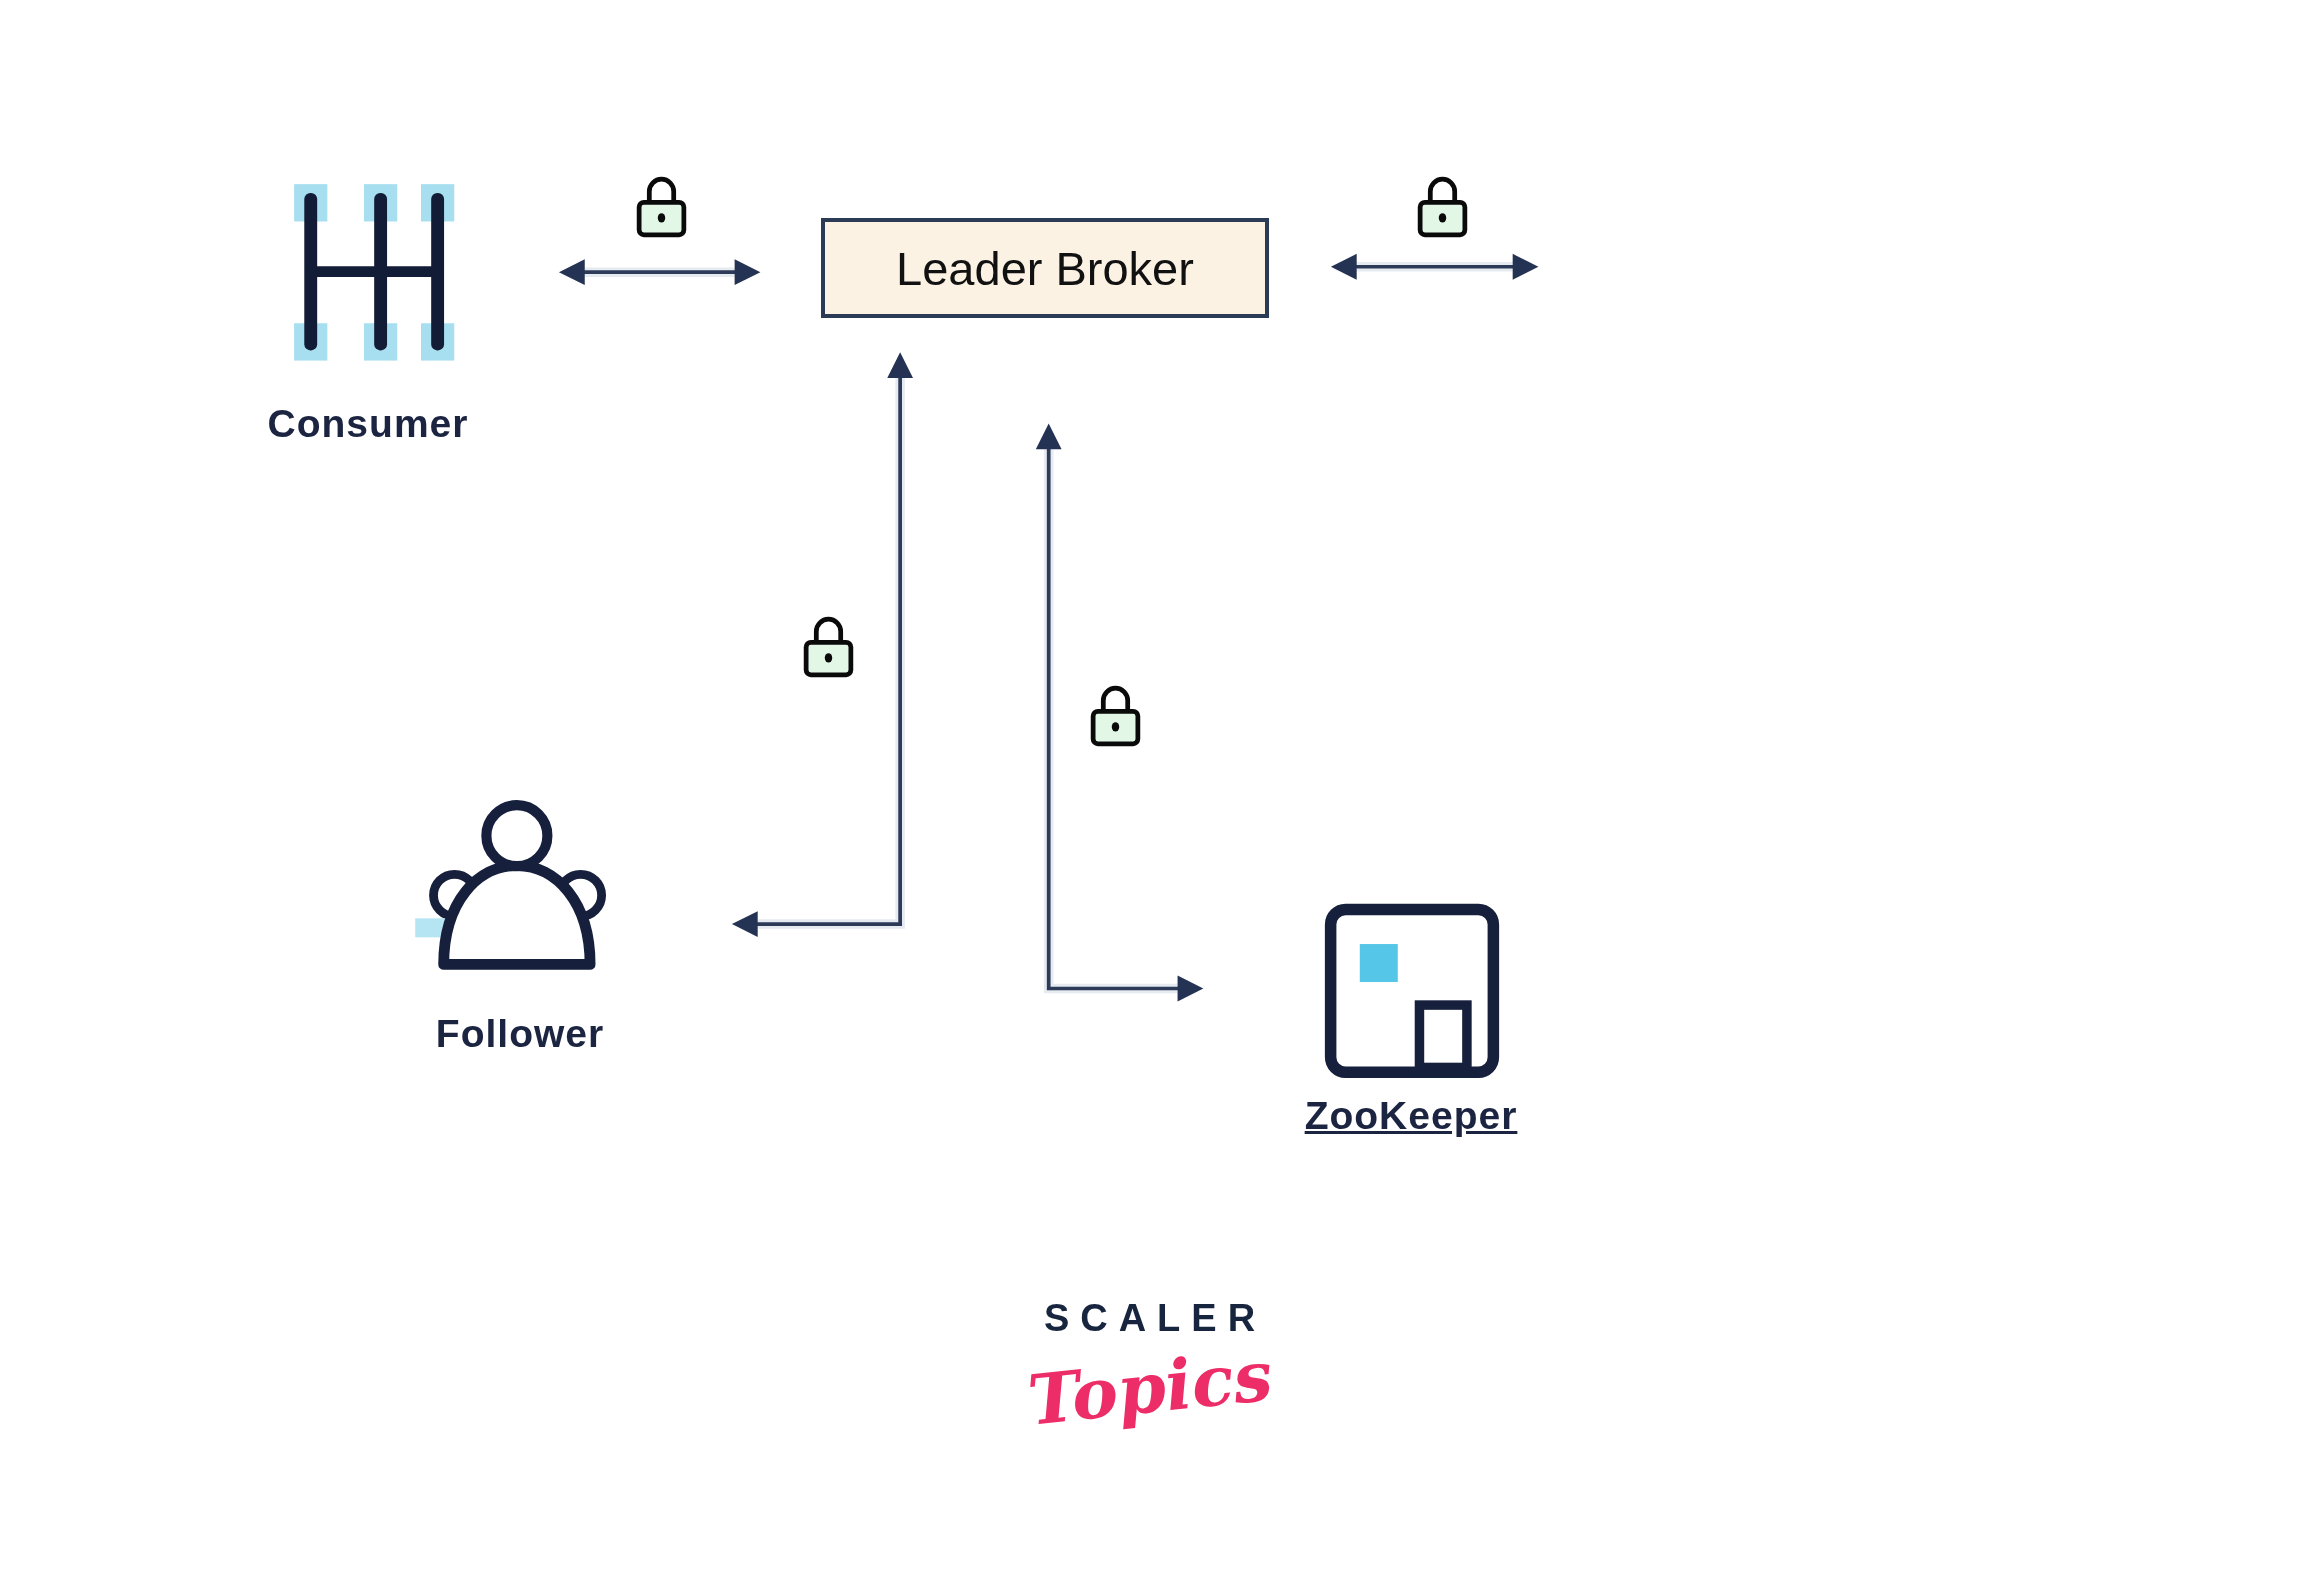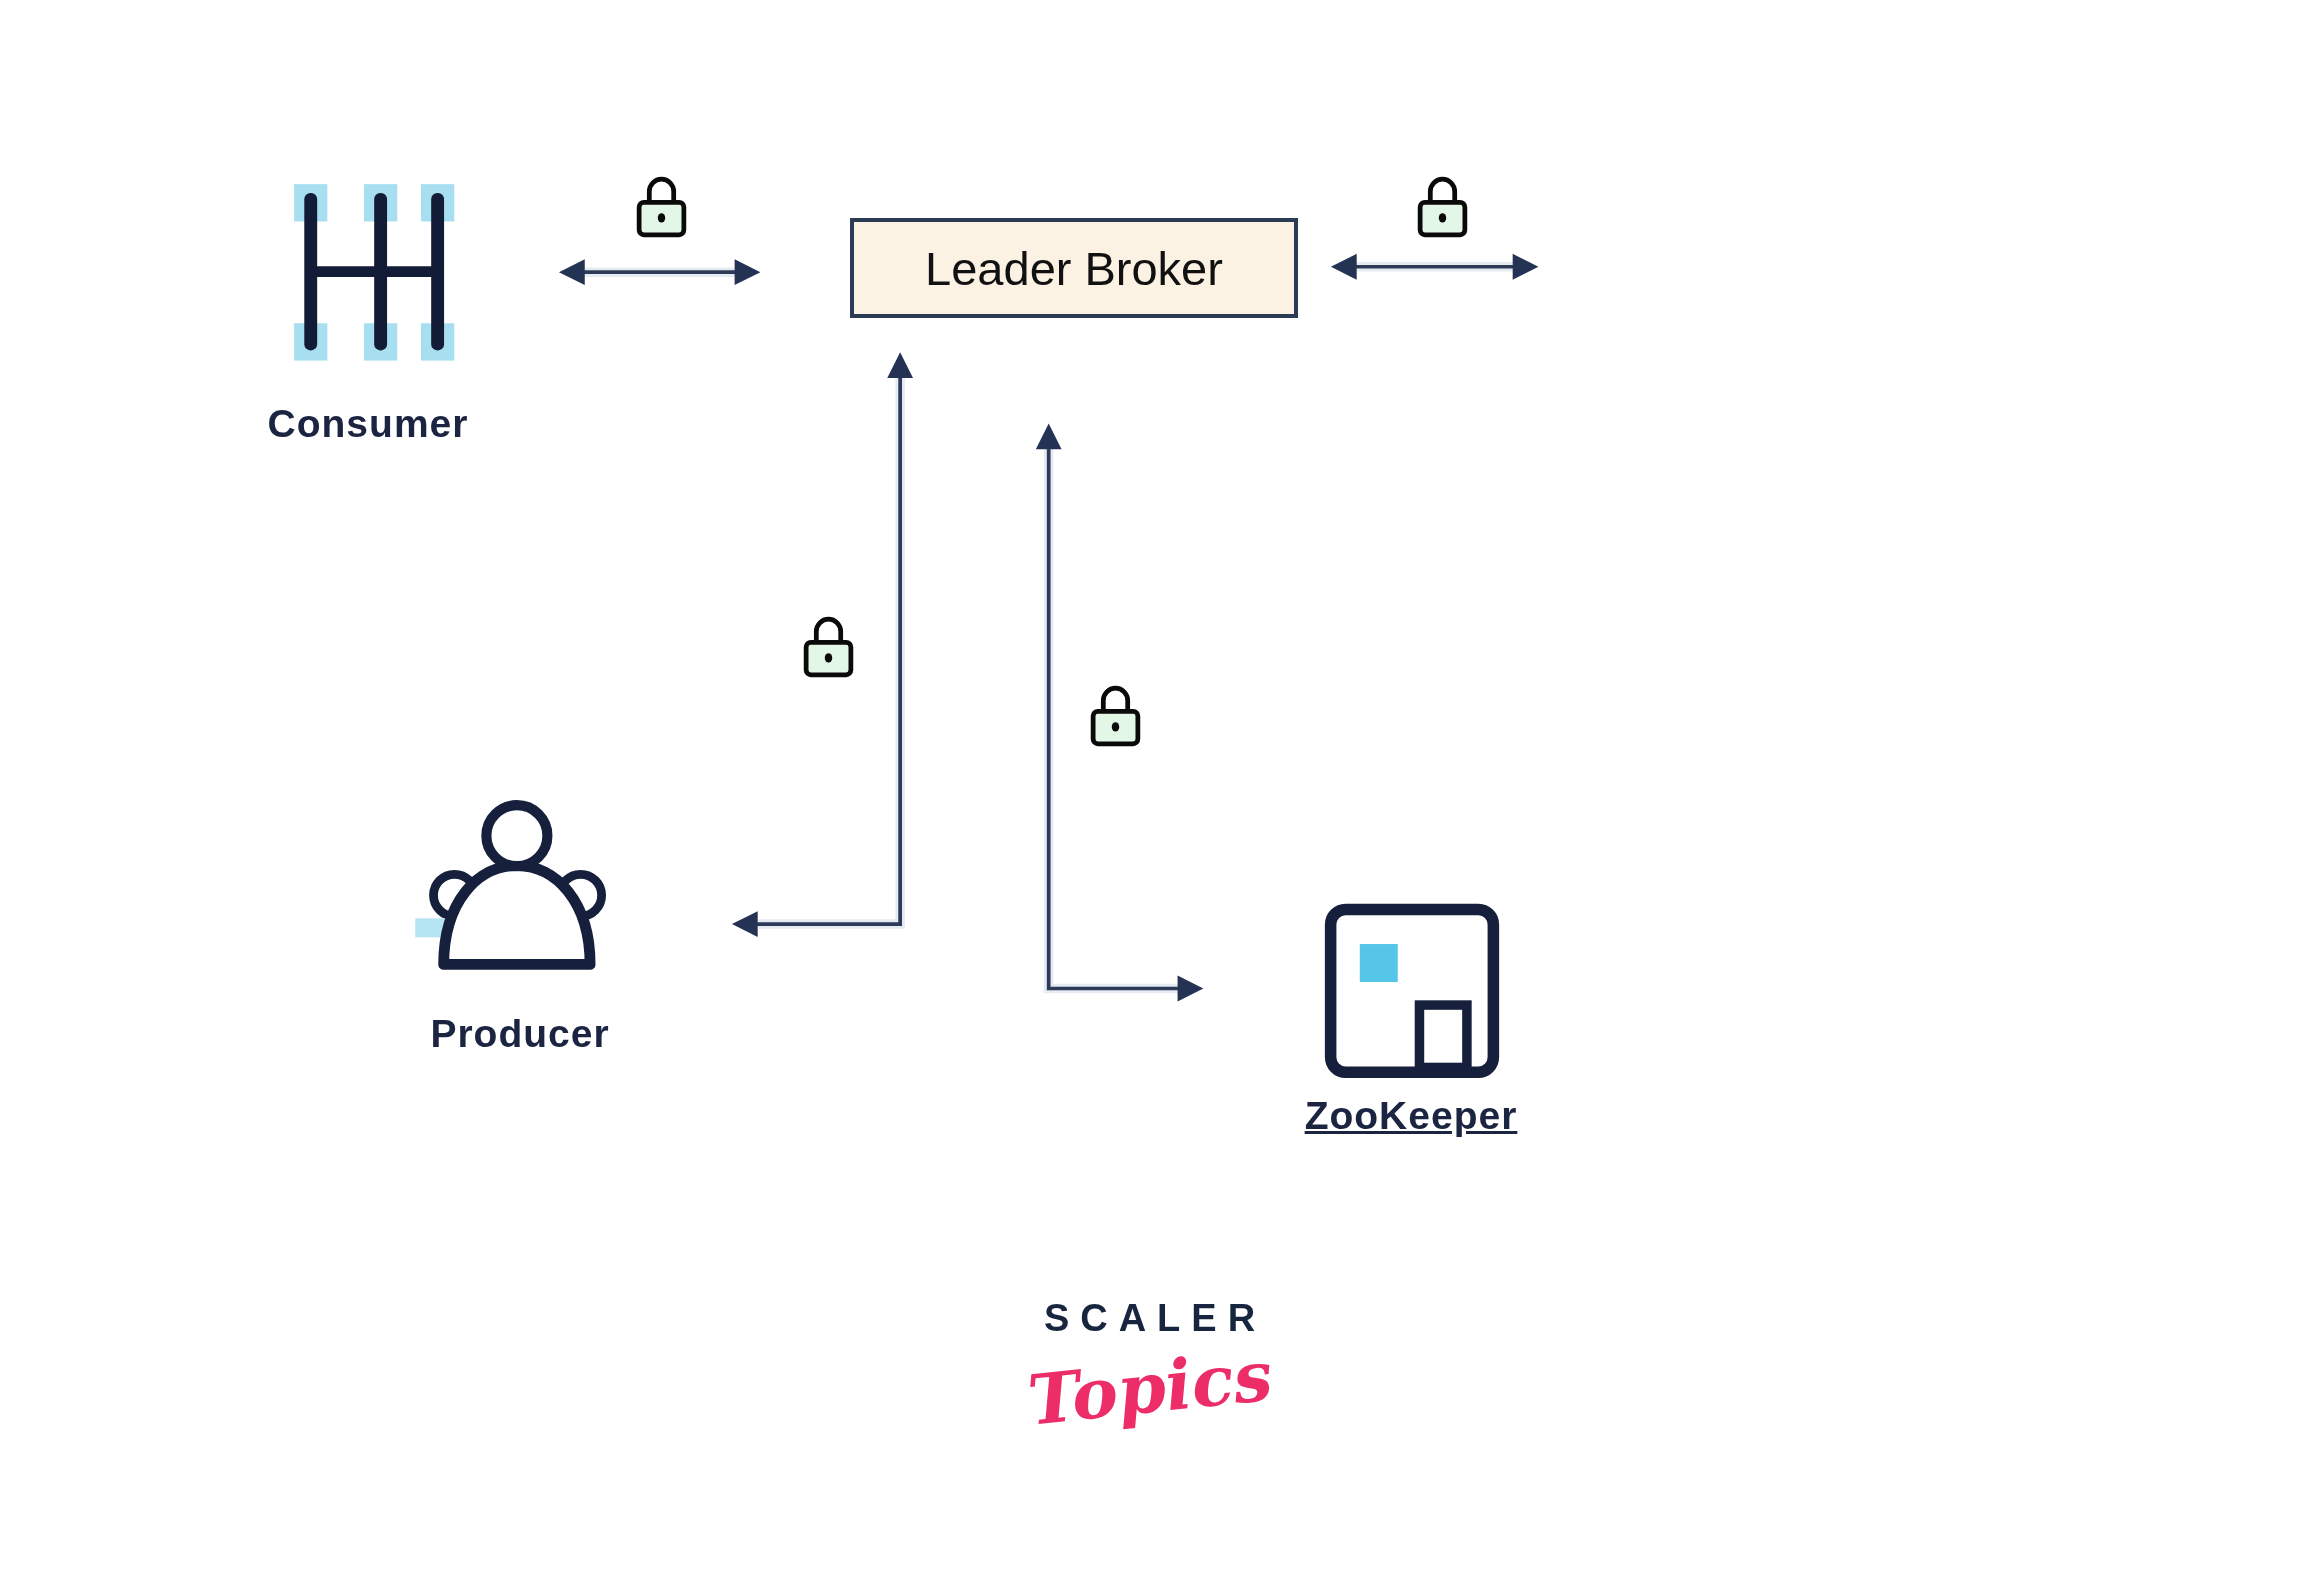--- a/index.html
+++ b/index.html
@@ -7,21 +7,20 @@
     position:relative; width:2307px; height:1589px; background:#ffffff;
     font-family:"Liberation Sans", sans-serif; overflow:hidden;
   }
   .abs { position:absolute; }
   
   .broker-box {
     position:absolute; width:448px; height:100px;
     background:#fcf2e3; border:4.1px solid #2b3a55;
     display:flex; align-items:center; justify-content:center;
     box-sizing:border-box;
-    margin-left:29px;
   }
   .broker-box .box-text {
     font-size:47px; color:#111111; font-weight:400; letter-spacing:0px;
     white-space:nowrap;
   }
   
   .node-label {
     position:absolute; transform:translateX(-50%);
     font-weight:700; font-size:39px; color:#1b2440;
     letter-spacing:1px; white-space:nowrap;
@@ -141,21 +140,21 @@
   </svg>
 
   <svg class="abs" style="left:1085px; top:680px;" width="61" height="68" viewBox="0 0 90 100">
     <path d="M 27,46 L 27,30 A 18,18 0 0 1 63,30 L 63,46" fill="none" stroke="#0a0a0a" stroke-width="7"></path>
     <rect x="12" y="46" width="66" height="48" rx="7" fill="#e2f7e6" stroke="#0a0a0a" stroke-width="7"></rect>
     <ellipse cx="45" cy="69" rx="5.5" ry="7" fill="#0a0a0a"></ellipse>
   </svg>
 
   <div class="node-label" style="left:368px; top:402px;">Consumer</div>
 
-  <div class="node-label" style="left:520px; top:1012px;">Producer</div>
+  <div class="node-label" style="left:520px; top:1012px;">Follower</div>
 
   <div class="node-label" style="left:1411px; top:1094px;text-decoration:underline;">ZooKeeper</div>
 
   <div>
     <div class="logo-primary" style="left:1155px; top:1297px;">SCALER</div>
     <div class="logo-script" style="left:1155px; top:1347px;">Topics</div>
   </div>
 
 </div>
 

